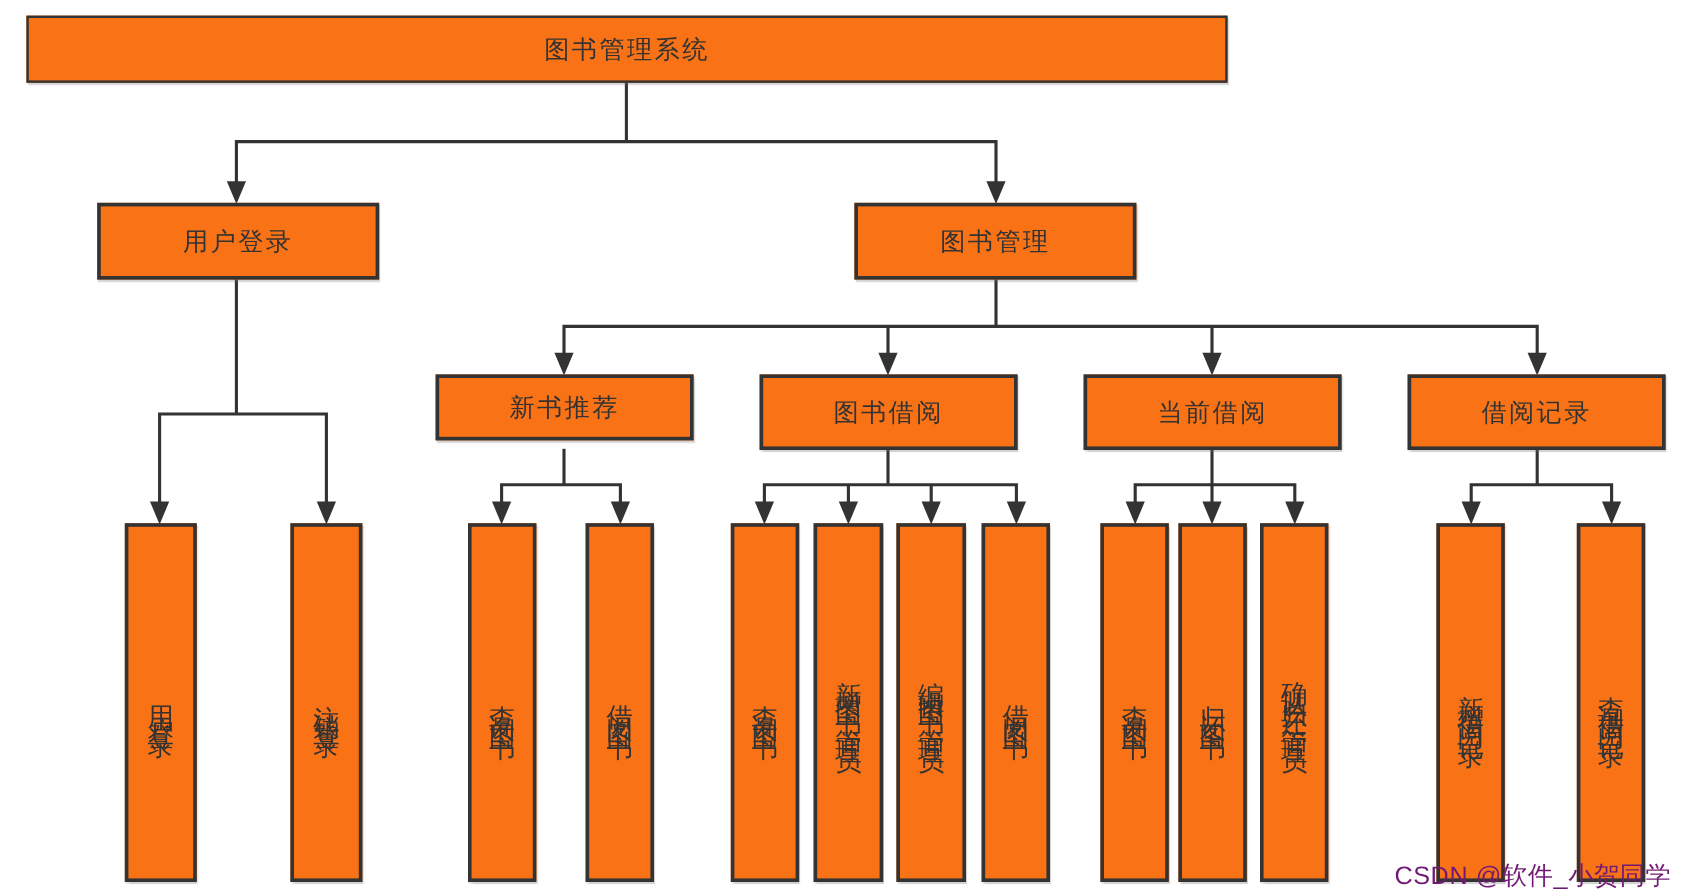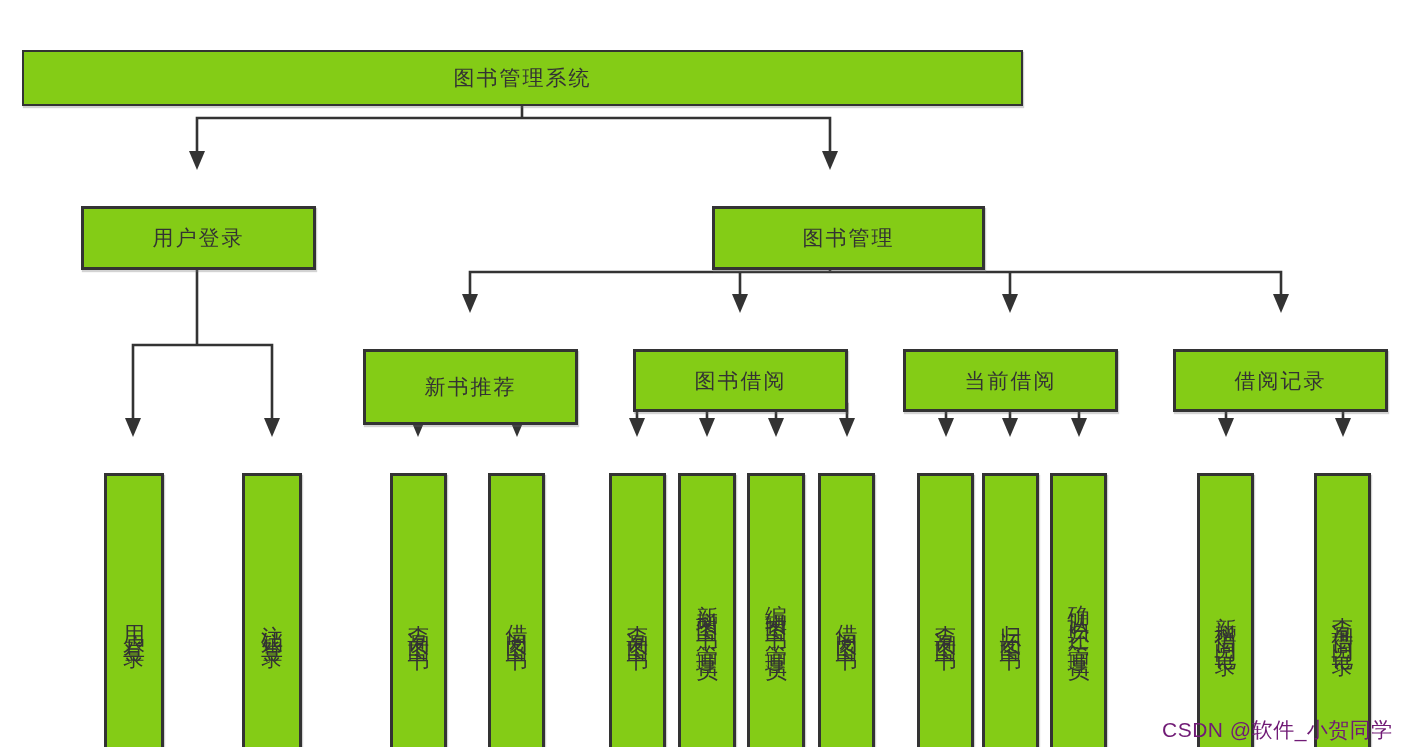--- a/index.html
+++ b/index.html
@@ -7,28 +7,27 @@
     position:relative;
     width:1405px; height:747px;
     background:#ffffff;
     font-family:"Liberation Sans","DejaVu Sans",sans-serif;
     overflow:hidden;
   }
   svg.connectors { position:absolute; left:0; top:0; }
   .node {
     position:absolute;
     box-sizing:border-box;
-    background:#84cc16;
+    background:#f97316;
     border:3px solid #333333;
     display:flex;
     align-items:center;
     justify-content:center;
     box-shadow:1px 2px 1px rgba(110,110,110,0.30);
     z-index:2;
-    margin-top:37px;
   }
   .node.root { border-width:2px; }
   .node .lbl {
     font-size:21px;
     color:#333333;
     letter-spacing:2px;
     white-space:nowrap;
   }
   .node .vtext {
     writing-mode:vertical-rl;
@@ -105,25 +104,25 @@
     </g>
   </svg>
 
   <div class="node root" style="left:22px;top:13px;width:1001px;height:56px;">
     <span class="lbl">图书管理系统</span>
   </div>
 
   <div class="node" style="left:81px;top:169px;width:235px;height:64px;">
     <span class="lbl">用户登录</span>
   </div>
-  <div class="node" style="left:712px;top:169px;width:273px;height:64px;">
+  <div class="node" style="left:712px;top:169px;width:235px;height:64px;">
     <span class="lbl">图书管理</span>
   </div>
 
-  <div class="node" style="left:363px;top:312px;width:215px;height:76px;">
+  <div class="node" style="left:363px;top:312px;width:215px;height:55px;">
     <span class="lbl">新书推荐</span>
   </div>
   <div class="node" style="left:903px;top:312px;width:215px;height:63px;">
     <span class="lbl">当前借阅</span>
   </div>
   <div class="node" style="left:633px;top:312px;width:215px;height:63px;">
     <span class="lbl">图书借阅</span>
   </div>
   <div class="node" style="left:1173px;top:312px;width:215px;height:63px;">
     <span class="lbl">借阅记录</span>

